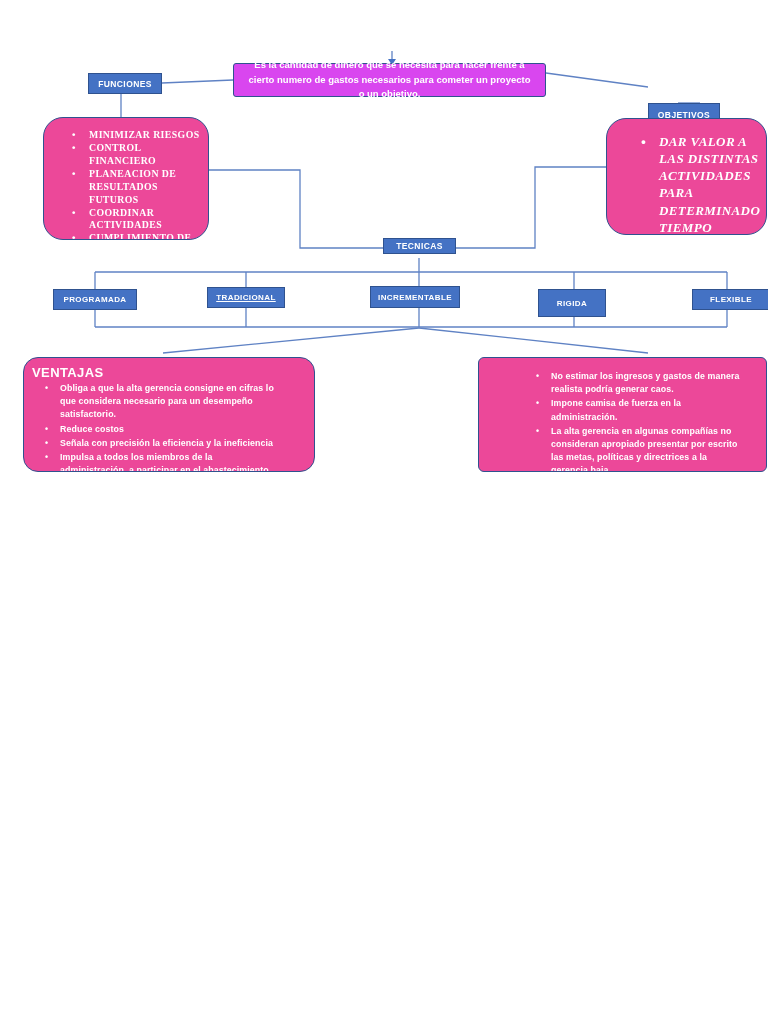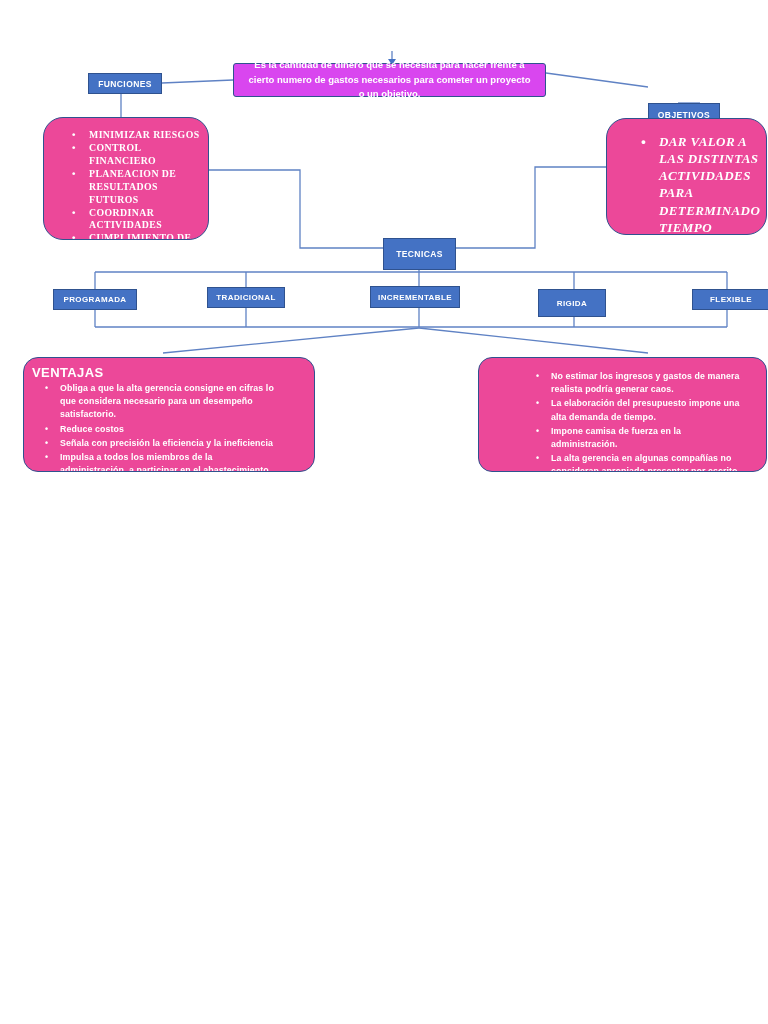--- a/index.html
+++ b/index.html
@@ -109,40 +109,39 @@
       <li>CUMPLIMIENTO DE</li>
     </ul>
   </div>
 
   <div class="bignode" style="left:606px;top:118px;width:161px;height:117px;">
     <ul class="caps-list right-list">
       <li>DAR VALOR A LAS DISTINTAS ACTIVIDADES PARA DETERMINADO TIEMPO</li>
     </ul>
   </div>
 
-  <div class="node" style="left:383px;top:238px;width:73px;height:32px;">TECNICAS</div>
+  <div class="node" style="left:383px;top:238px;width:73px;height:16px;">TECNICAS</div>
 
   <div class="node" style="left:53px;top:289px;width:84px;height:21px;font-size:8px;">PROGRAMADA</div>
-  <div class="node" style="left:207px;top:287px;width:78px;height:21px;font-size:8px;">TRADICIONAL</div>
+  <div class="node" style="left:207px;top:287px;width:78px;height:21px;font-size:8px;text-decoration:underline;">TRADICIONAL</div>
   <div class="node" style="left:370px;top:286px;width:90px;height:22px;font-size:8px;">INCREMENTABLE</div>
   <div class="node" style="left:538px;top:289px;width:68px;height:28px;font-size:8px;">RIGIDA</div>
   <div class="node" style="left:692px;top:289px;width:78px;height:21px;font-size:8px;">FLEXIBLE</div>
 
   <div class="bignode" style="left:23px;top:357px;width:292px;height:115px;border-radius:15px;">
     <div class="adv-title">VENTAJAS</div>
     <ul class="sans-list adv-list">
       <li>Obliga a que la alta gerencia consigne en cifras lo que considera necesario para un desempeño satisfactorio.</li>
       <li>Reduce costos</li>
       <li>Señala con precisión la eficiencia y la ineficiencia</li>
       <li>Impulsa a todos los  miembros de la administración, a participar en el abastecimiento de planes  y metas</li>
     </ul>
   </div>
 
-  <div class="bignode" style="left:478px;top:357px;width:289px;height:115px;border-radius:14px;">
+  <div class="bignode" style="left:478px;top:357px;width:289px;height:115px;border-radius:6px;">
     <ul class="sans-list dis-list">
       <li>No estimar los  ingresos y gastos de manera realista podría generar caos.</li>
-      <li>La elaboración del presupuesto impone  una alta demanda de tiempo.</li>
       <li>Impone camisa de  fuerza en la administración.</li>
       <li>La alta gerencia en algunas compañías  no consideran apropiado presentar por escrito las metas, políticas  y directrices  a la gerencia baja</li>
     </ul>
   </div>
 
 </div>
 
 </body></html>

